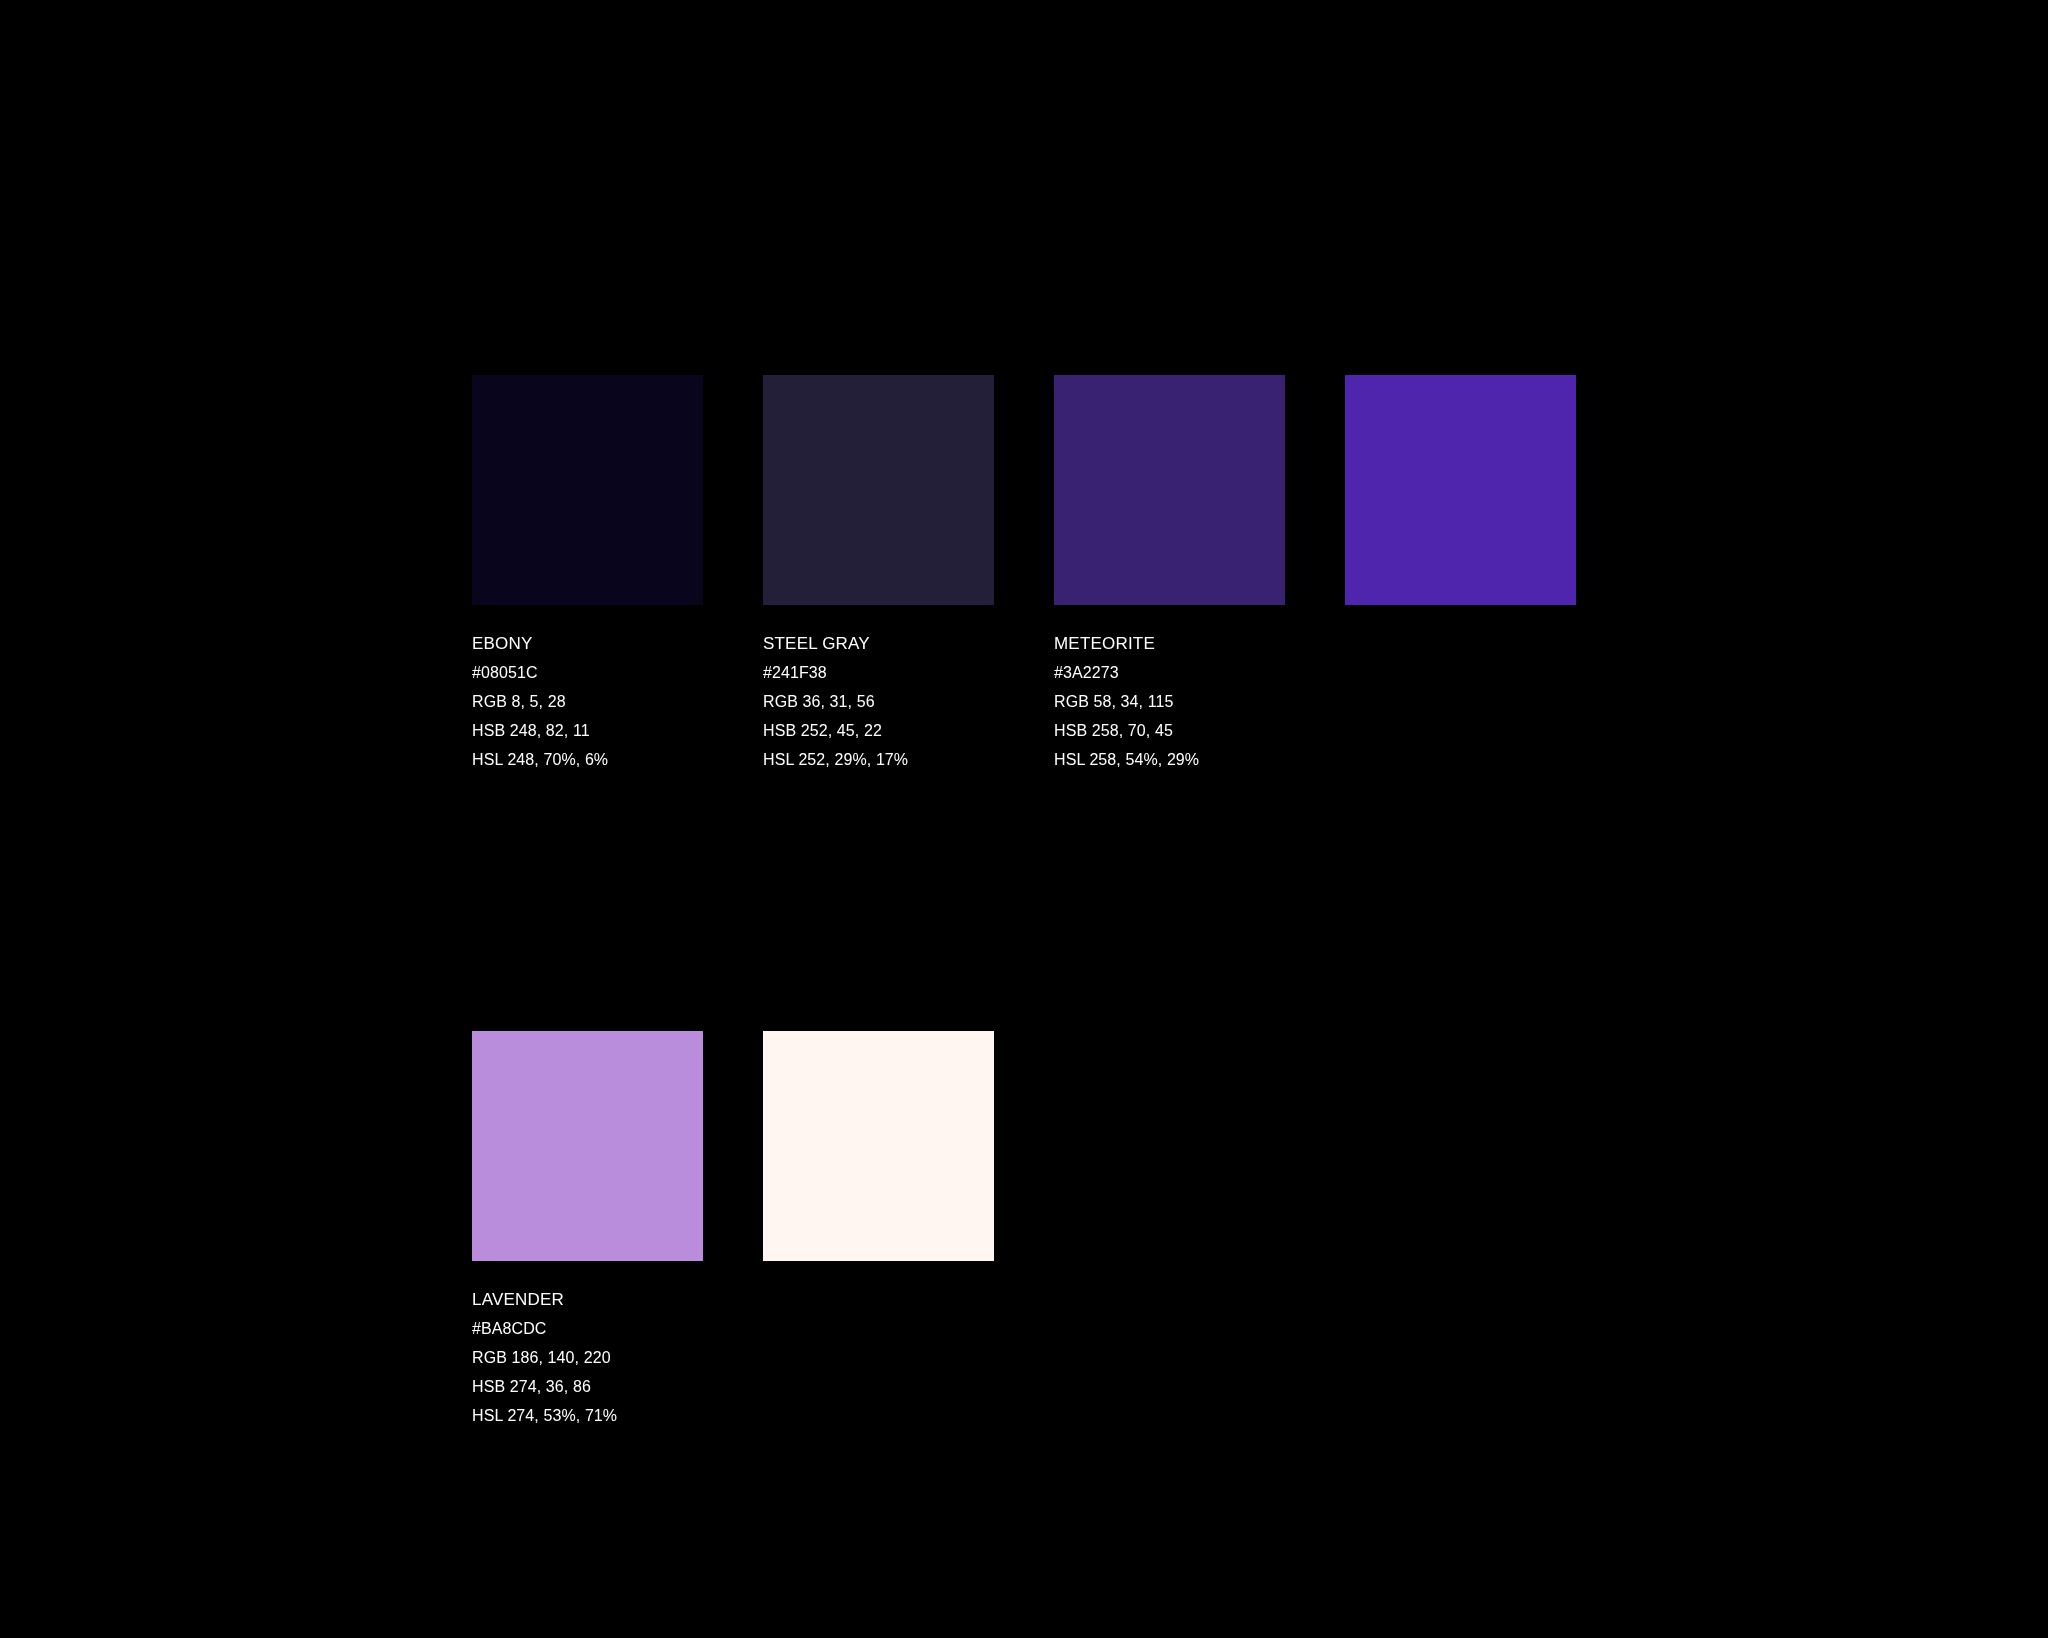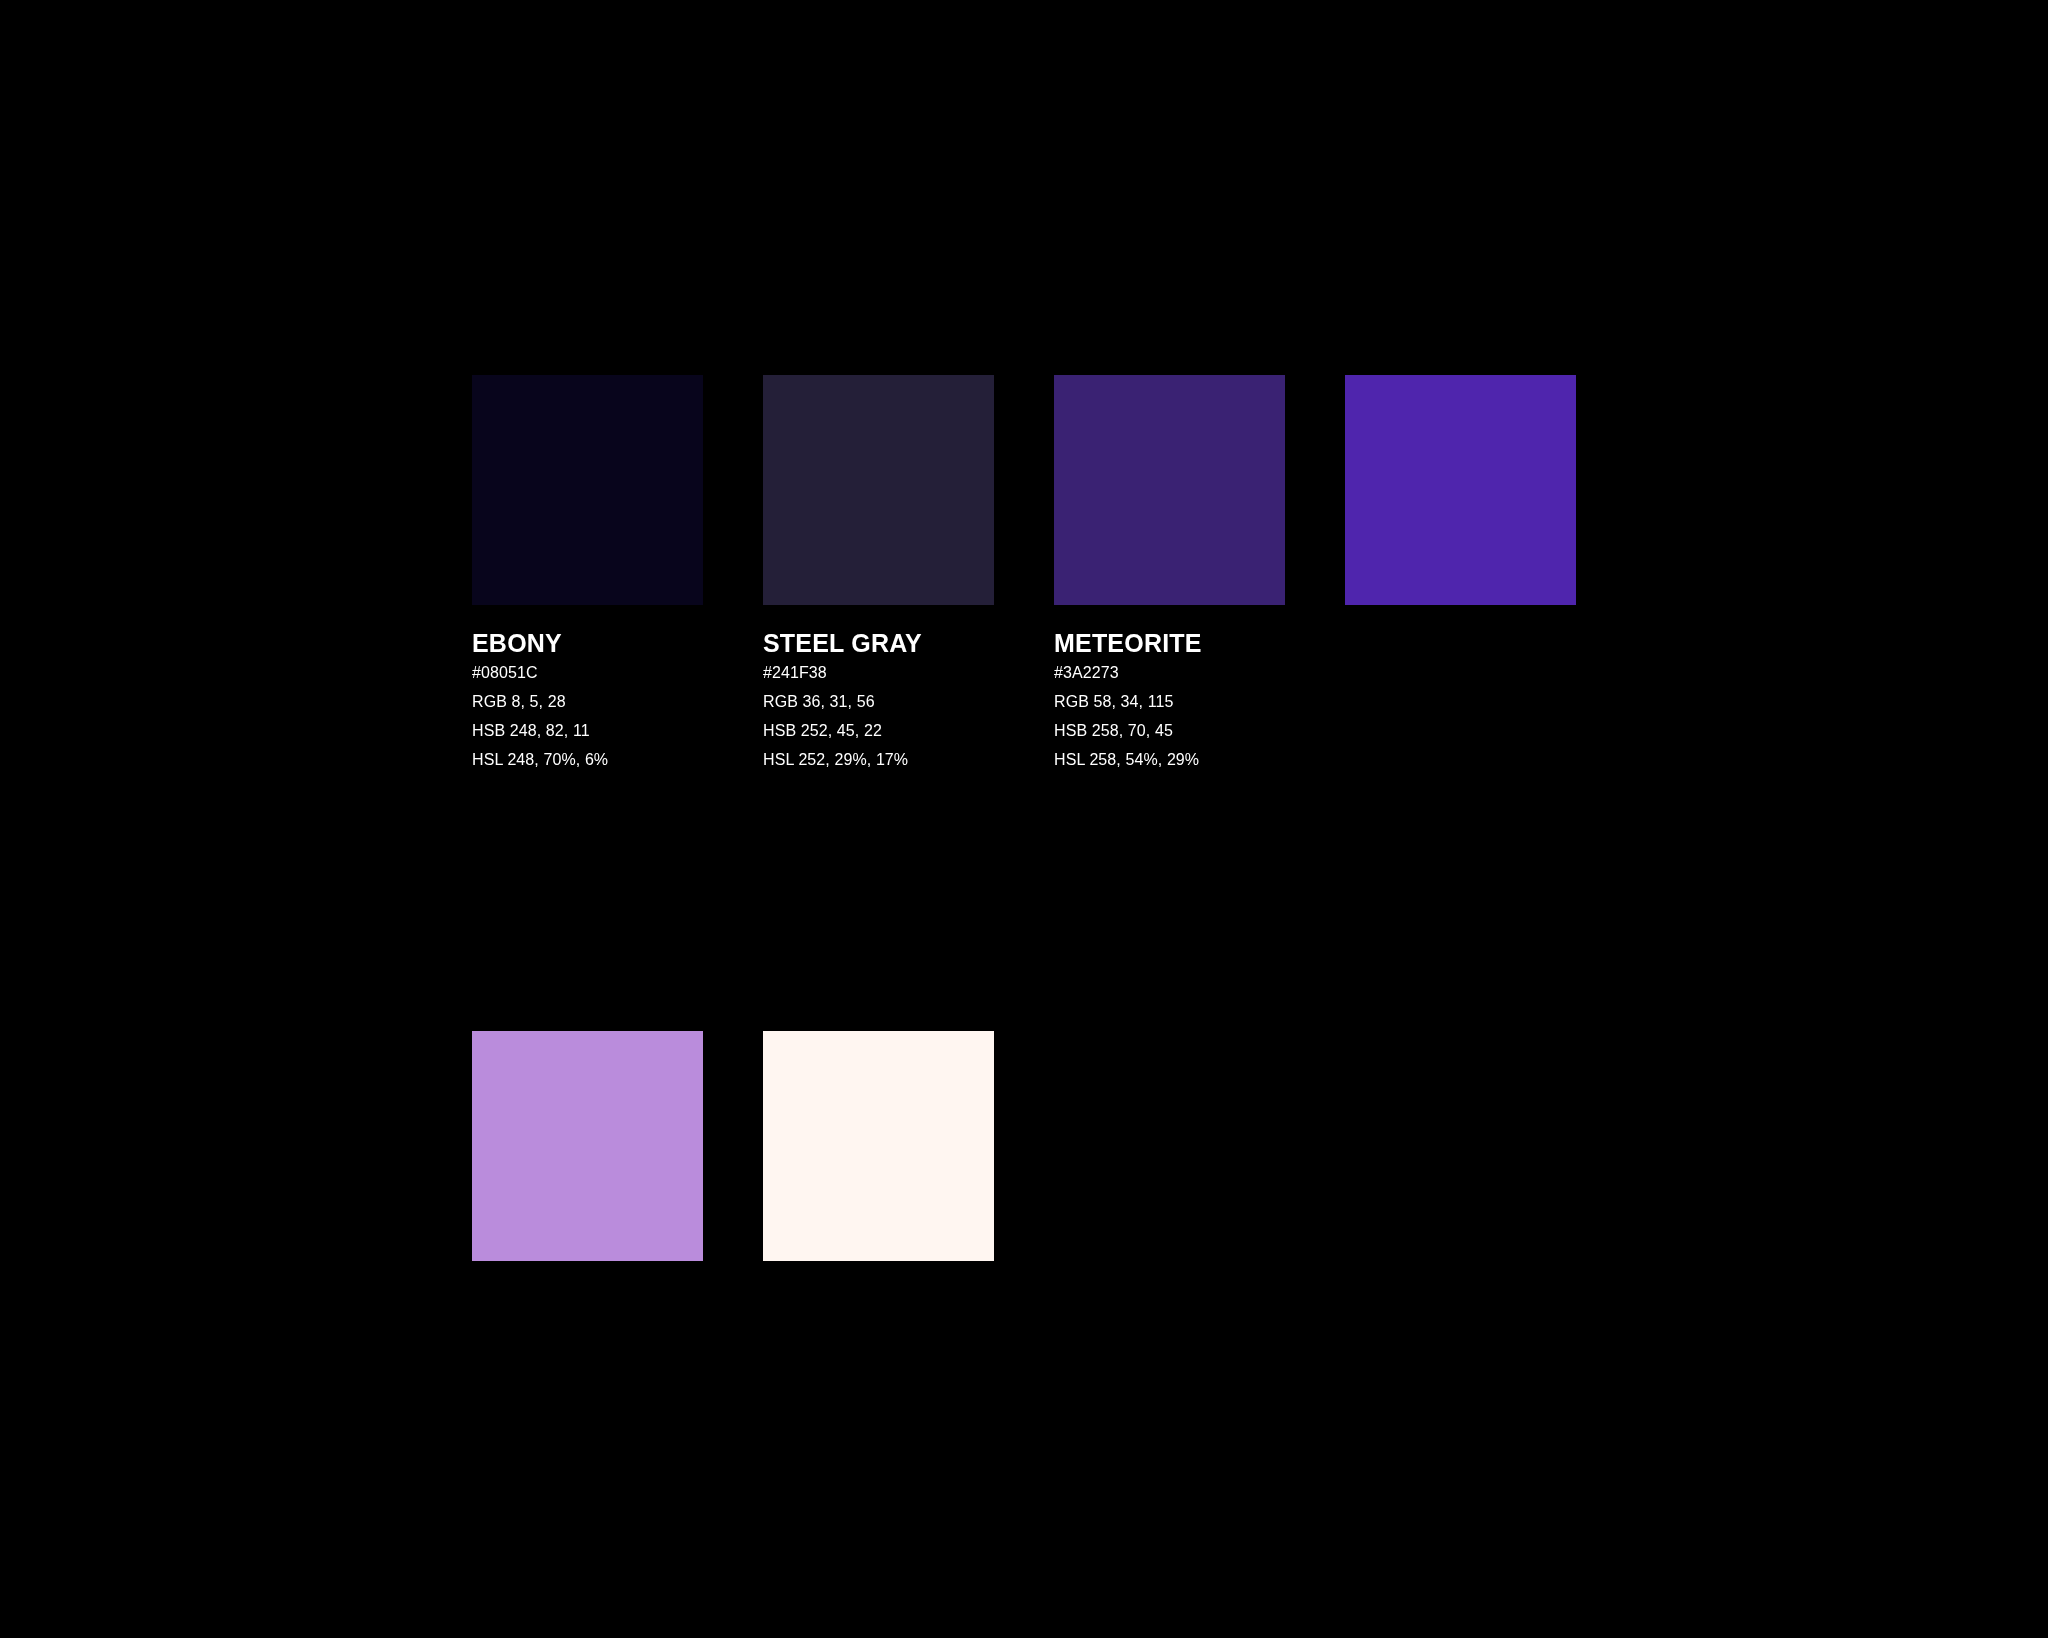--- a/index.html
+++ b/index.html
@@ -40,22 +40,22 @@
     height: 230px;
     display: block;
   }
 
   .swatch-info {
     margin-top: 24px;
     color: #ffffff;
   }
 
   .swatch-name {
-    font-size: 25px;
-    font-weight: bold;
+    font-size: 17px;
+    font-weight: normal;
     letter-spacing: 0.2px;
     line-height: 29px;
     white-space: nowrap;
   }
 
   .swatch-line {
     font-size: 16px;
     font-weight: normal;
     line-height: 29px;
     letter-spacing: 0.1px;
@@ -105,20 +105,27 @@
     <div class="swatch-card">
       <div class="swatch-chip" style="background:#4F25AD"></div>
     </div>
 
   </div>
 
   <div class="swatch-row row-second">
 
     <div class="swatch-card">
       <div class="swatch-chip" style="background:#BA8CDC"></div>
+      <div class="swatch-info">
+        <div class="swatch-name">LAVENDER</div>
+        <div class="swatch-line">#BA8CDC</div>
+        <div class="swatch-line">RGB 186, 140, 220</div>
+        <div class="swatch-line">HSB 274, 36, 86</div>
+        <div class="swatch-line">HSL 274, 53%, 71%</div>
+      </div>
     </div>
 
 
     <div class="swatch-card">
       <div class="swatch-chip" style="background:#FFF6F1"></div>
     </div>
 
 
   </div>
 

